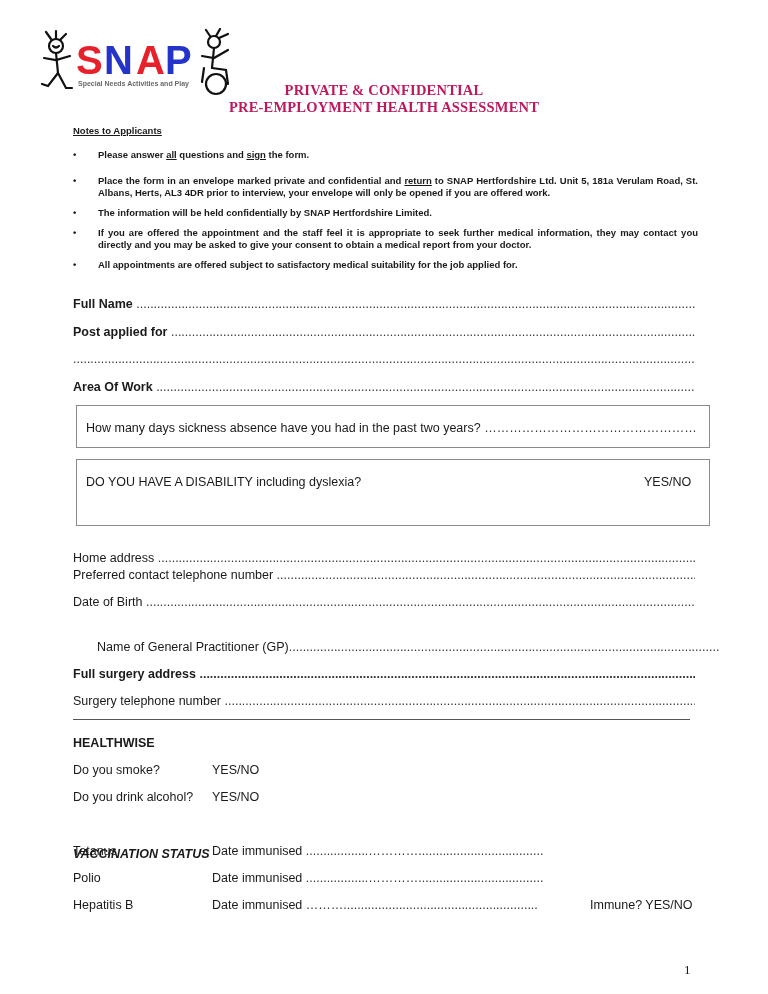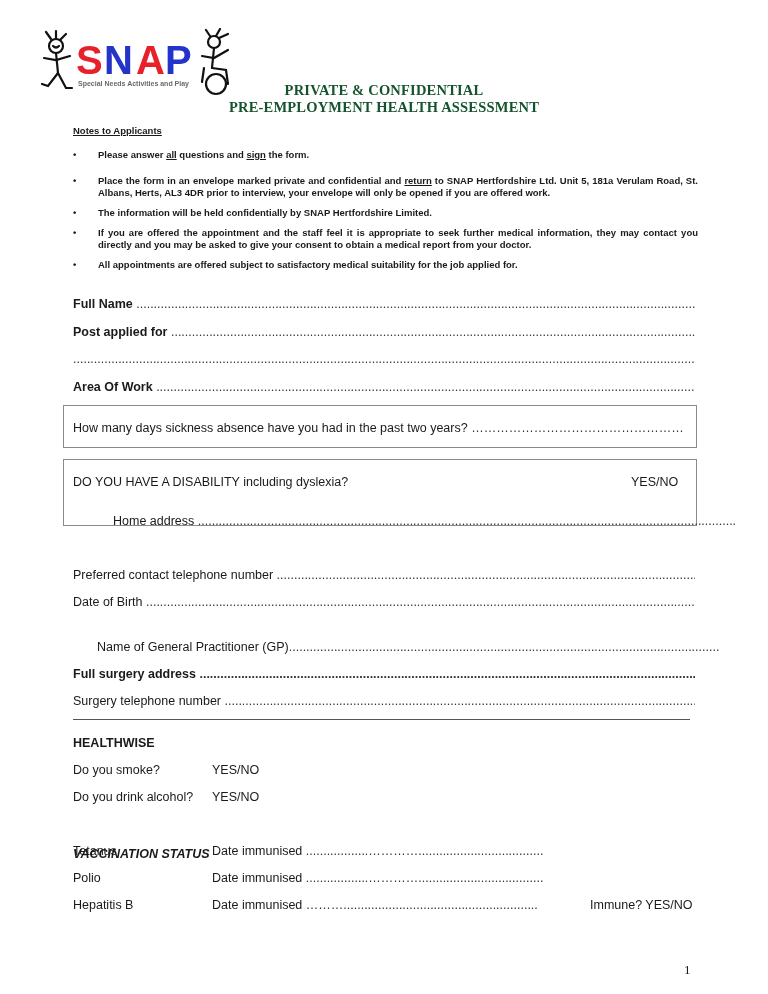--- a/index.html
+++ b/index.html
@@ -1,32 +1,32 @@
 <!DOCTYPE html>
 <html><head>
 <meta charset="utf-8">
 <style>
   html, body { margin: 0; padding: 0; background: #ffffff; }
   body { width: 768px; height: 994px; position: relative; overflow: hidden; color: #1a1a1a; font-family: "Liberation Sans", sans-serif; }
   .abs { position: absolute; }
   .logo { left: 36px; top: 28px; width: 210px; height: 72px; }
   .logo svg { width: 210px; height: 72px; }
-  .title { left: 0; width: 768px; text-align: center; font-family: "Liberation Serif", serif; font-weight: bold; font-size: 14.5px; letter-spacing: 0.2px; color: #14532d; }
+  .title { left: 0; width: 768px; text-align: center; font-family: "Liberation Serif", serif; font-weight: bold; font-size: 14.5px; letter-spacing: 0.2px; color: #be185d; }
   .title1 { top: 82px; }
   .title2 { top: 99px; }
   .notes-head { left: 73px; top: 125px; font-size: 9.5px; font-weight: bold; text-decoration: underline; }
   .note { left: 73px; width: 625px; font-size: 9.5px; font-weight: bold; line-height: 12px; }
   .note .bullet { position: absolute; left: 0; top: 0; }
   .note .txt { display: block; margin-left: 25px; text-align: justify; }
   .u { text-decoration: underline; }
   .field { left: 73px; width: 622px; font-size: 12.5px; white-space: nowrap; overflow: hidden; }
   .field.bold .lbl { font-weight: bold; }
   .field .dots { color: #333; letter-spacing: 0px; }
   .field .dots::after { content: "........................................................................................................................................................................................................................................................"; }
-  .box { left: 63px; width: 634px; border: 1px solid #8a8a8a; box-sizing: border-box; }
+  .box { left: 76px; width: 634px; border: 1px solid #8a8a8a; box-sizing: border-box; }
   .box1 { top: 405px; height: 43px; }
   .box2 { top: 459px; height: 67px; text-align: center; }
   .box-text { font-size: 12.5px; position: absolute; white-space: nowrap; overflow: hidden; }
   .hr { left: 73px; top: 719px; width: 617px; height: 0; border-top: 1.5px solid #555; }
   .section-head { left: 73px; font-size: 12.5px; font-weight: bold; }
   .plain { font-size: 12.5px; white-space: nowrap; }
   .italic { }
   .vdots { color: #333; }
   .page-num { left: 684px; top: 962px; font-family: "Liberation Serif", serif; font-size: 13px; }
 </style>
@@ -109,21 +109,21 @@
   <div class="box-text" style="left:9px; top:15px; width:622px;">
     <span>How many days sickness absence have you had in the past two years?</span> <span class="dots field-dots" style="color:#333;">……………………………………………</span>
   </div>
 </div>
 
 <div class="abs box box2">
   <div class="box-text" style="left:9px; top:15px;">DO YOU HAVE A DISABILITY including dyslexia?</div>
   <div class="box-text" style="left:567px; top:15px;">YES/NO</div>
 </div>
 
-<div class="abs field" style="top:514px;margin-left:40px;">
+<div class="abs field" style="top:551px;">
   <span>Home address</span> <span class="dots"></span>
 </div>
 <div class="abs field" style="top:568px;">
   <span>Preferred contact telephone number</span> <span class="dots"></span>
 </div>
 <div class="abs field" style="top:595px;">
   <span>Date of Birth</span> <span class="dots"></span>
 </div>
 
 <div class="abs field" style="top:640px;margin-left:24px;">

